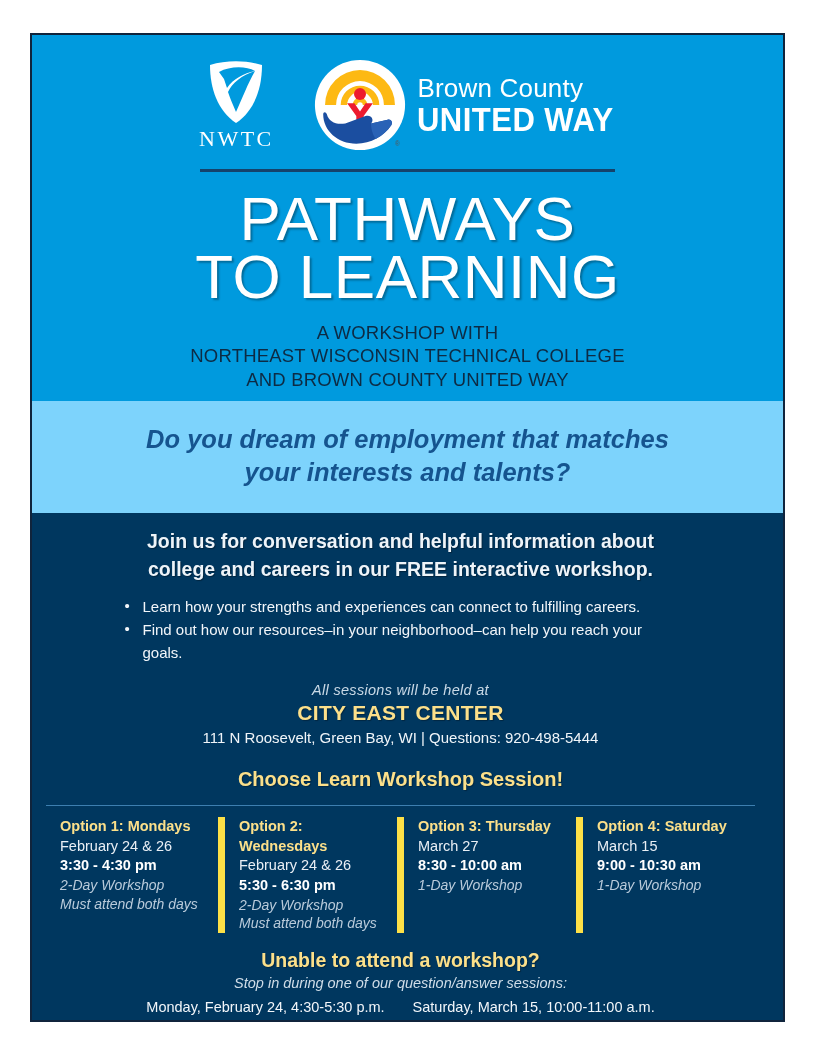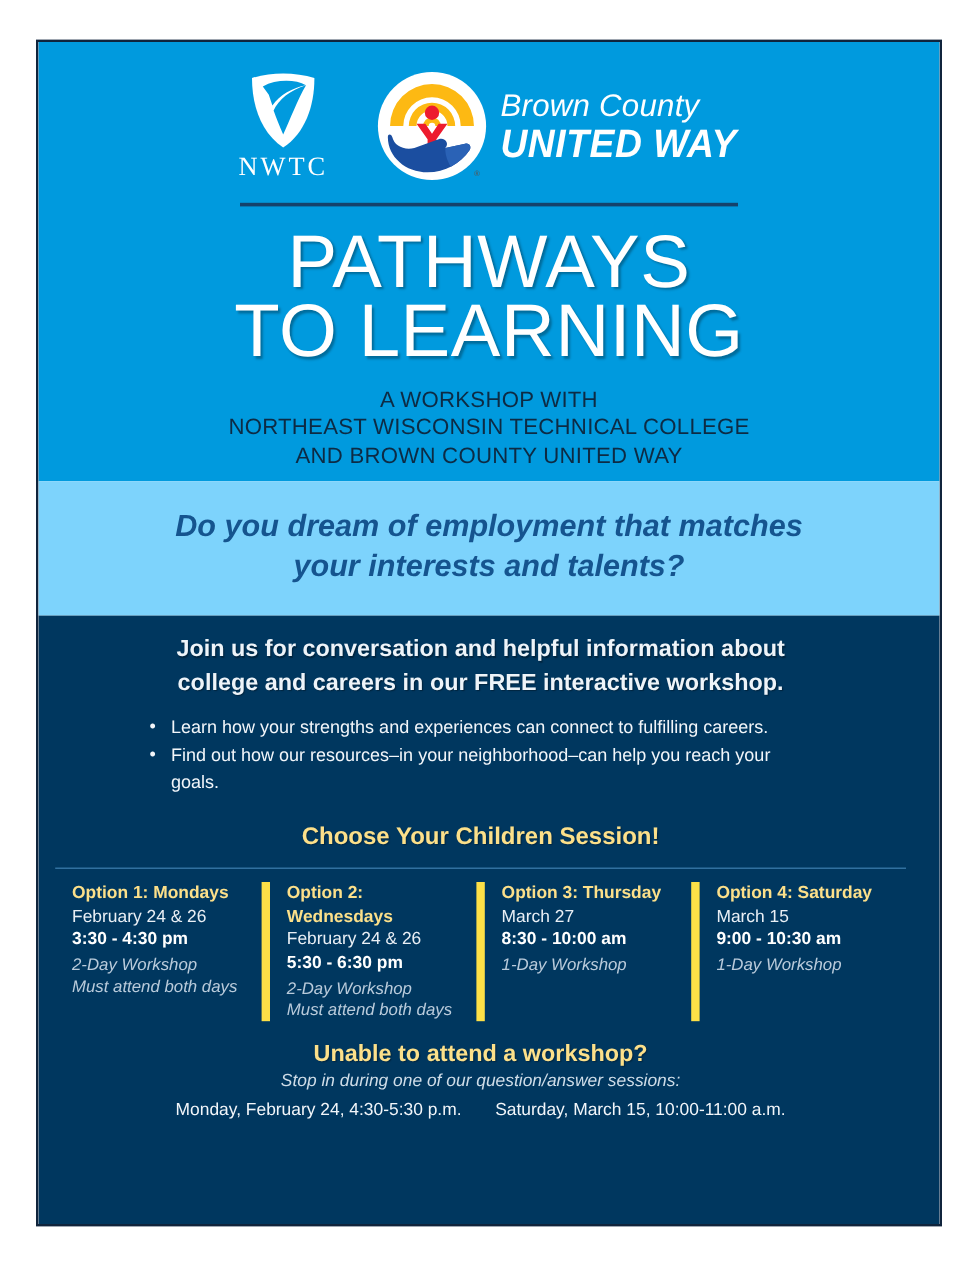--- a/index.html
+++ b/index.html
@@ -56,21 +56,20 @@
     font-size: 22px;
     letter-spacing: 2.5px;
     margin-top: 1px;
     font-weight: 400;
   }
 
   .uw-logo {
     display: flex;
     align-items: center;
     gap: 11px;
-    font-style: italic;
   }
   .uw-mark { display:block; }
   .uw-words {
     display: flex;
     flex-direction: column;
     justify-content: center;
     line-height: 1;
   }
   .uw-line1 {
     color: #ffffff;
@@ -346,22 +345,27 @@
     <div class="join">
       <div>Join us for conversation and helpful information about</div>
       <div>college and careers in our FREE interactive workshop.</div>
     </div>
 
     <ul class="bullets">
       <li>Learn how your strengths and experiences can connect to fulfilling careers.</li>
       <li>Find out how our resources–in your neighborhood–can help you reach your goals.</li>
     </ul>
 
-
-    <div class="choose">Choose Your Children Session!</div>
+    <div class="venue">
+      <div class="venue-pre">All sessions will be held at</div>
+      <div class="venue-name">CITY EAST CENTER</div>
+      <div class="venue-addr">111 N Roosevelt, Green Bay, WI | Questions: 920-498-5444</div>
+    </div>
+
+    <div class="choose">Choose Learn Workshop Session!</div>
 
     <div class="hr-light"></div>
 
     <div class="options">
 
       <div class="option">
         <div class="opt-title">Option 1: Mondays</div>
         <div class="opt-date">February 24 &amp; 26</div>
         <div class="opt-time">3:30 - 4:30 pm</div>
         <div class="opt-note">2-Day Workshop</div>

